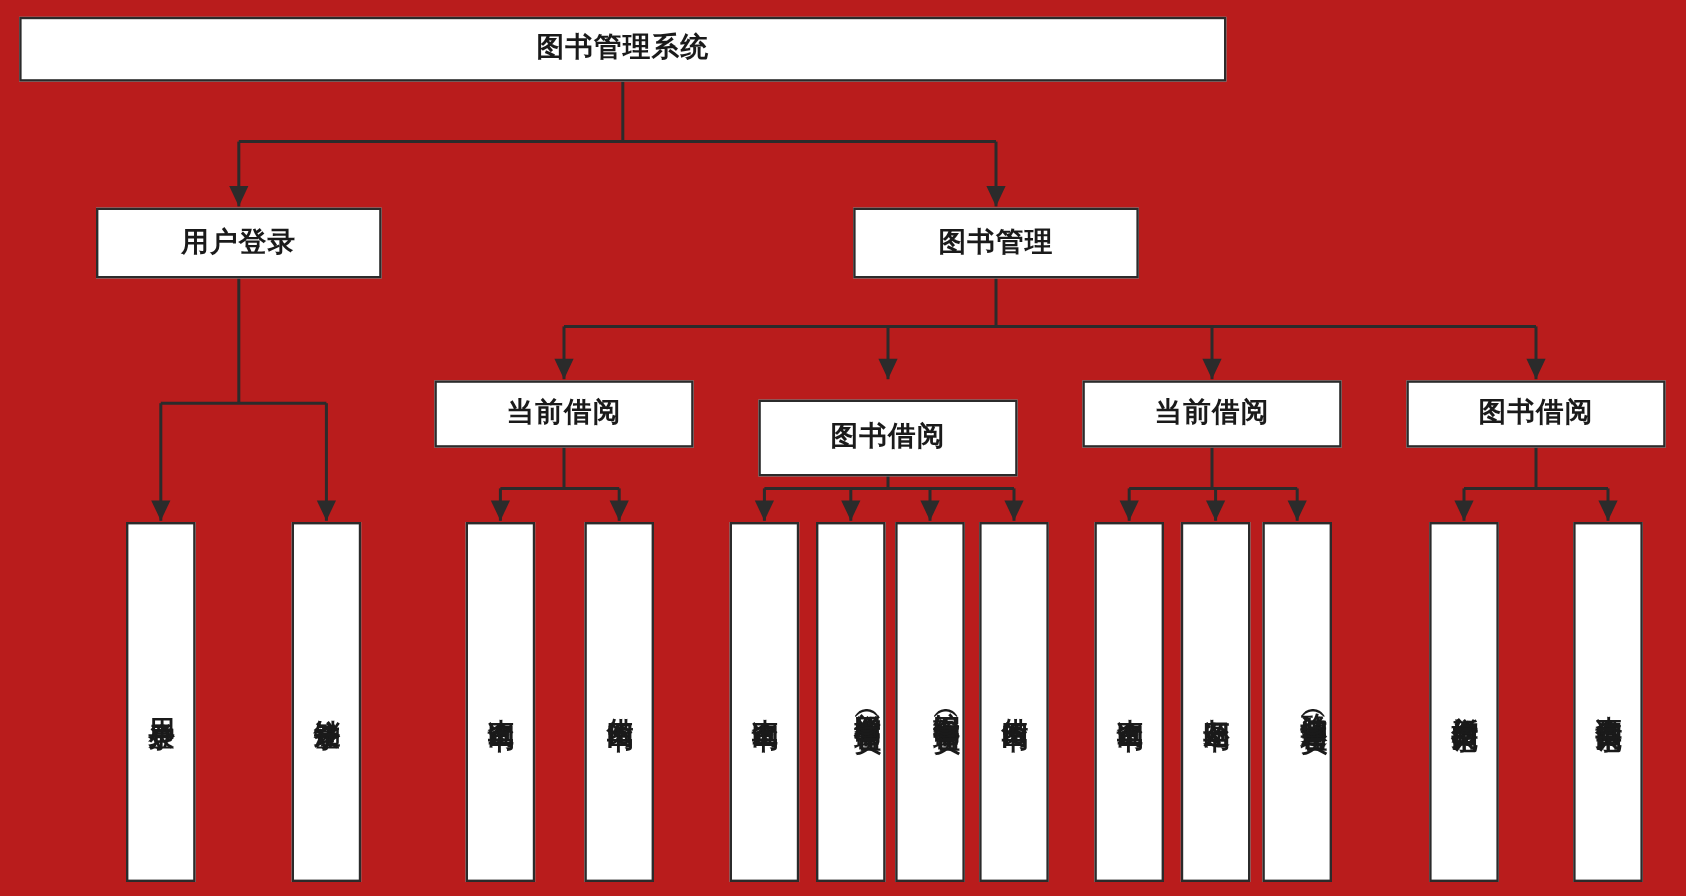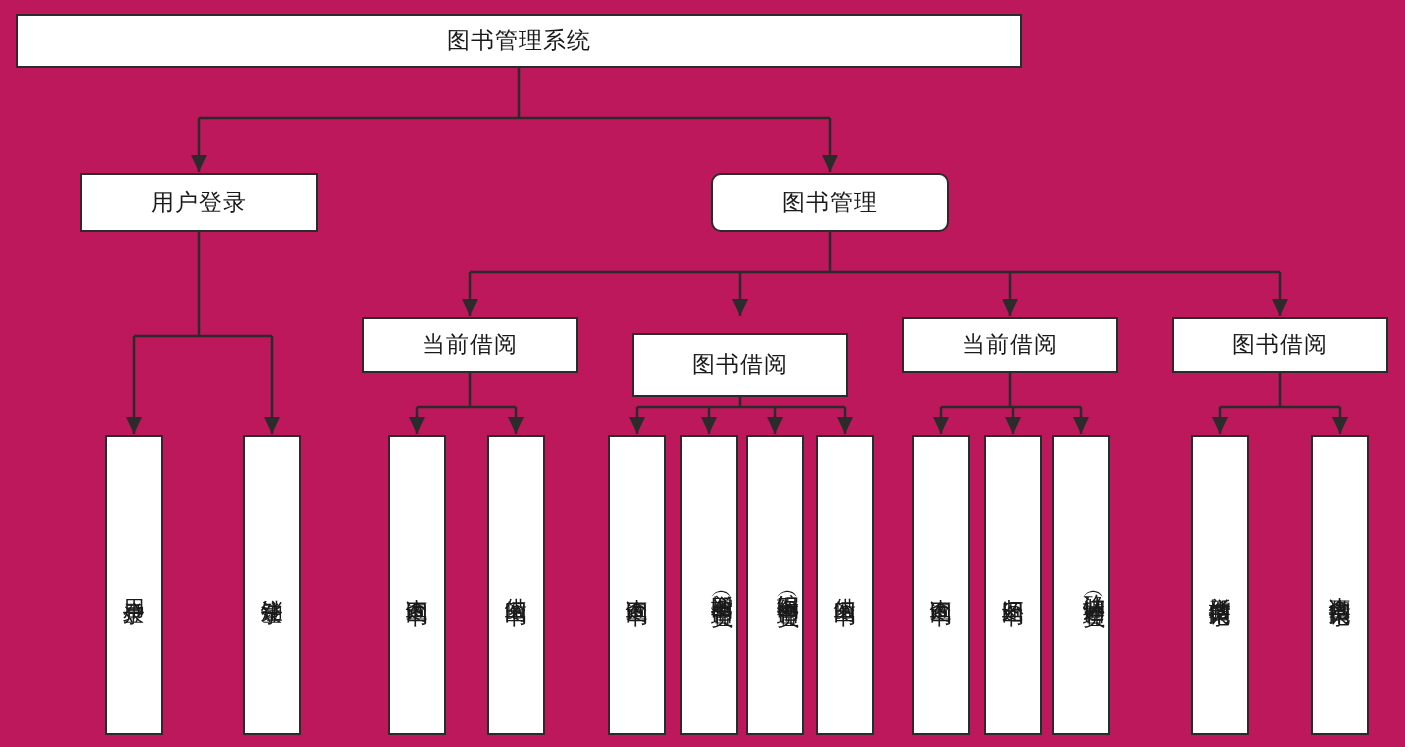--- a/index.html
+++ b/index.html
@@ -7,22 +7,23 @@
     padding: 0;
     background: #ffffff;
   }
   body {
     font-family: "DejaVu Sans", "Liberation Sans", sans-serif;
   }
   #canvas {
     position: relative;
     width: 1405px;
     height: 747px;
-    background: #be185d;
+    background: #b91c1c;
     overflow: hidden;
+    font-weight: bold;
   }
   #wires {
     position: absolute;
     left: 0;
     top: 0;
     width: 1405px;
     height: 747px;
   }
   .node {
     position: absolute;
@@ -119,21 +120,21 @@
       <line x1="1340" y1="407" x2="1340" y2="434" stroke="#2b2b2b" stroke-width="2.5"></line>
       <path d="M 1332 417 L 1348 417 L 1340 434 Z" fill="#2b2b2b"></path>
     </svg>
   <div id="nodes">
       <div class="node horiz" style="left: 16px; top: 14px; width: 1006px; height: 54px;">
         <span>图书管理系统</span>
       </div>
       <div class="node horiz" style="left: 80px; top: 173px; width: 238px; height: 59px;">
         <span>用户登录</span>
       </div>
-      <div class="node horiz" style="left: 711px; top: 173px; width: 238px; height: 59px; border-radius: 10px;">
+      <div class="node horiz" style="left: 711px; top: 173px; width: 238px; height: 59px;">
         <span>图书管理</span>
       </div>
       <div class="node horiz" style="left: 362px; top: 317px; width: 216px; height: 56px;">
         <span>当前借阅</span>
       </div>
       <div class="node horiz" style="left: 632px; top: 333px; width: 216px; height: 64px;">
         <span>图书借阅</span>
       </div>
       <div class="node horiz" style="left: 902px; top: 317px; width: 216px; height: 56px;">
         <span>当前借阅</span>

